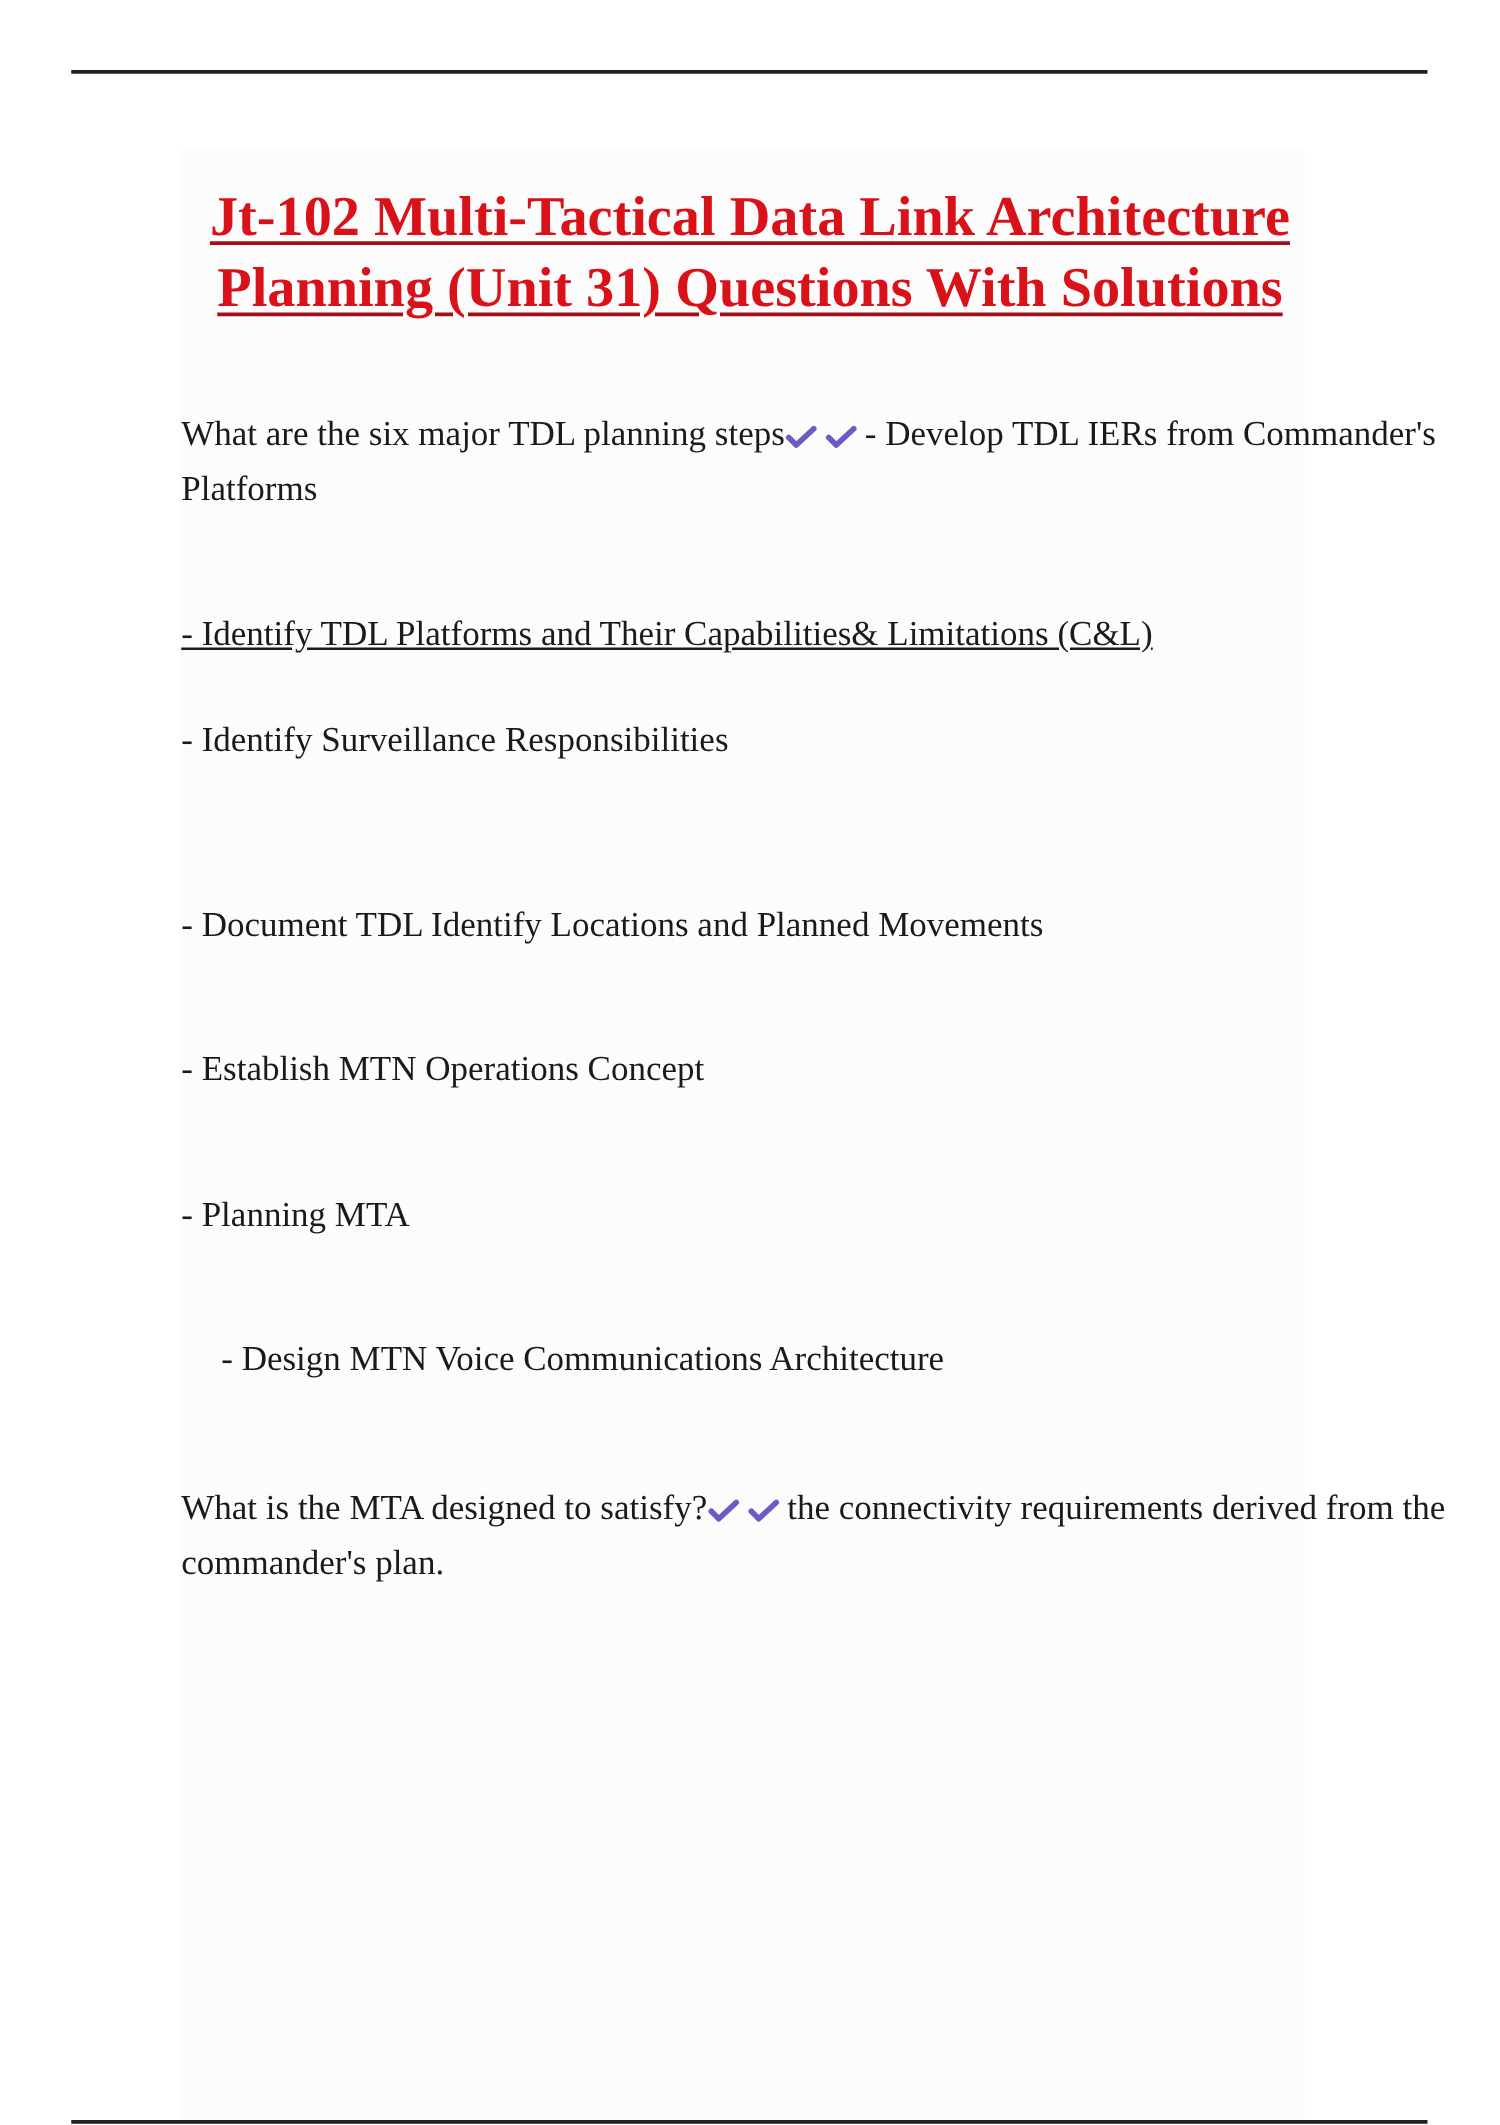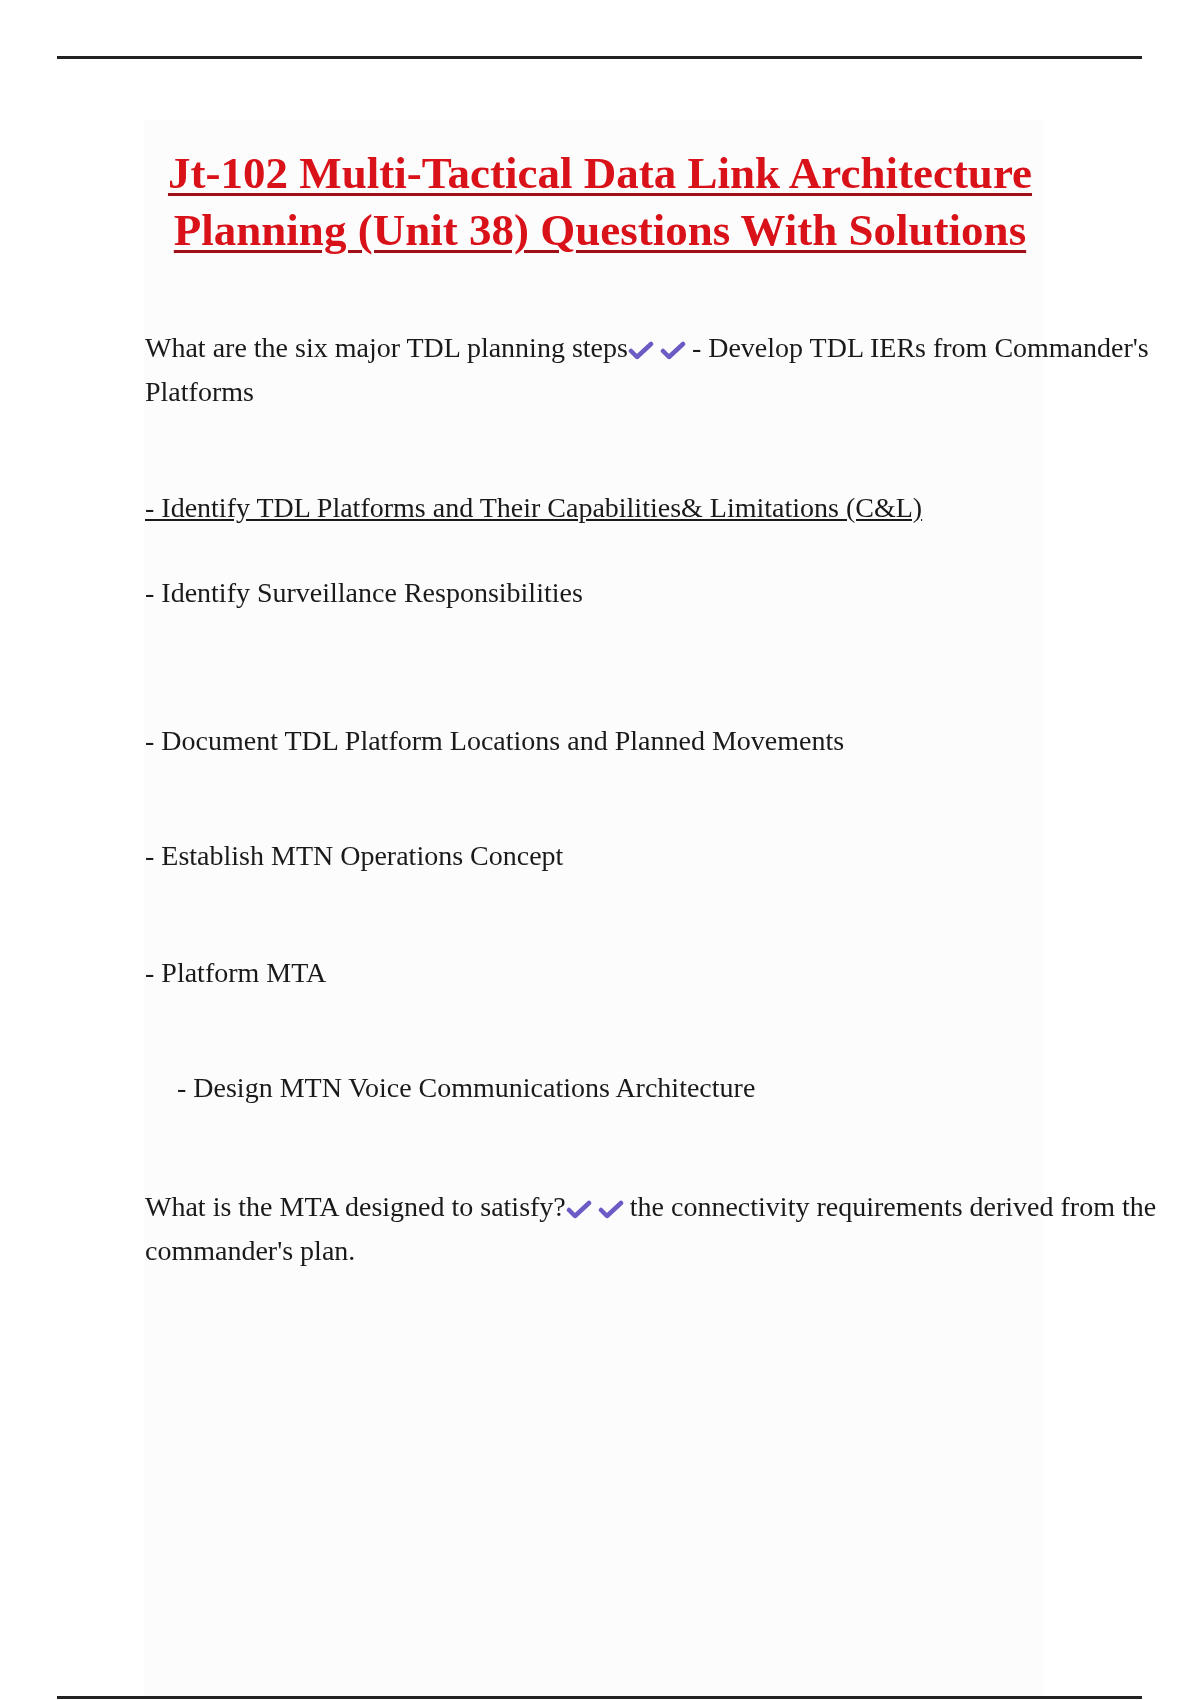--- a/index.html
+++ b/index.html
@@ -76,37 +76,37 @@
     .check:first-of-type { margin-left: 6px; }
   </style>
 </head>
 <body>
 
 <div class="rule top"></div>
 <div class="content-panel"></div>
 
 <h1 class="title">
   <span class="line">Jt-102 Multi-Tactical Data Link Architecture</span><br>
-  <span class="line">Planning (Unit 38) Questions With Solutions</span>
+  <span class="line">Planning (Unit 31) Questions With Solutions</span>
 </h1>
 
 <p class="body-text" style="top:326px;">
   <span>What are the six major TDL planning steps</span><span class="check"><svg width="26" height="22" viewBox="0 0 26 22">
         <path d="M3 12 L9 18 L23 5" fill="none" stroke="#6b5bc4" stroke-width="4.5" stroke-linecap="round" stroke-linejoin="round"></path>
       </svg></span><span class="check"><svg width="26" height="22" viewBox="0 0 26 22">
         <path d="M3 12 L9 18 L23 5" fill="none" stroke="#6b5bc4" stroke-width="4.5" stroke-linecap="round" stroke-linejoin="round"></path>
       </svg></span><span>- Develop TDL IERs from Commander's</span><br>
   <span>Platforms</span>
 </p>
 
 <p class="body-text" style="top:486px;text-decoration:underline;">- Identify TDL Platforms and Their Capabilities&amp; Limitations (C&amp;L)</p>
 <p class="body-text" style="top:571px;">- Identify Surveillance Responsibilities</p>
-<p class="body-text" style="top:719px;">- Document TDL Platform Locations and Planned Movements</p>
+<p class="body-text" style="top:719px;">- Document TDL Identify Locations and Planned Movements</p>
 <p class="body-text" style="top:834px;">- Establish MTN Operations Concept</p>
-<p class="body-text" style="top:951px;">- Platform MTA</p>
+<p class="body-text" style="top:951px;">- Planning MTA</p>
 <p class="body-text" style="top:1066px;margin-left:32px;">- Design MTN Voice Communications Architecture</p>
 
 <p class="body-text" style="top:1185px;">
   <span>What is the MTA designed to satisfy?</span><span class="check"><svg width="26" height="22" viewBox="0 0 26 22">
         <path d="M3 12 L9 18 L23 5" fill="none" stroke="#6b5bc4" stroke-width="4.5" stroke-linecap="round" stroke-linejoin="round"></path>
       </svg></span><span class="check"><svg width="26" height="22" viewBox="0 0 26 22">
         <path d="M3 12 L9 18 L23 5" fill="none" stroke="#6b5bc4" stroke-width="4.5" stroke-linecap="round" stroke-linejoin="round"></path>
       </svg></span><span>the connectivity requirements derived from the</span><br>
   <span>commander's plan.</span>
 </p>

